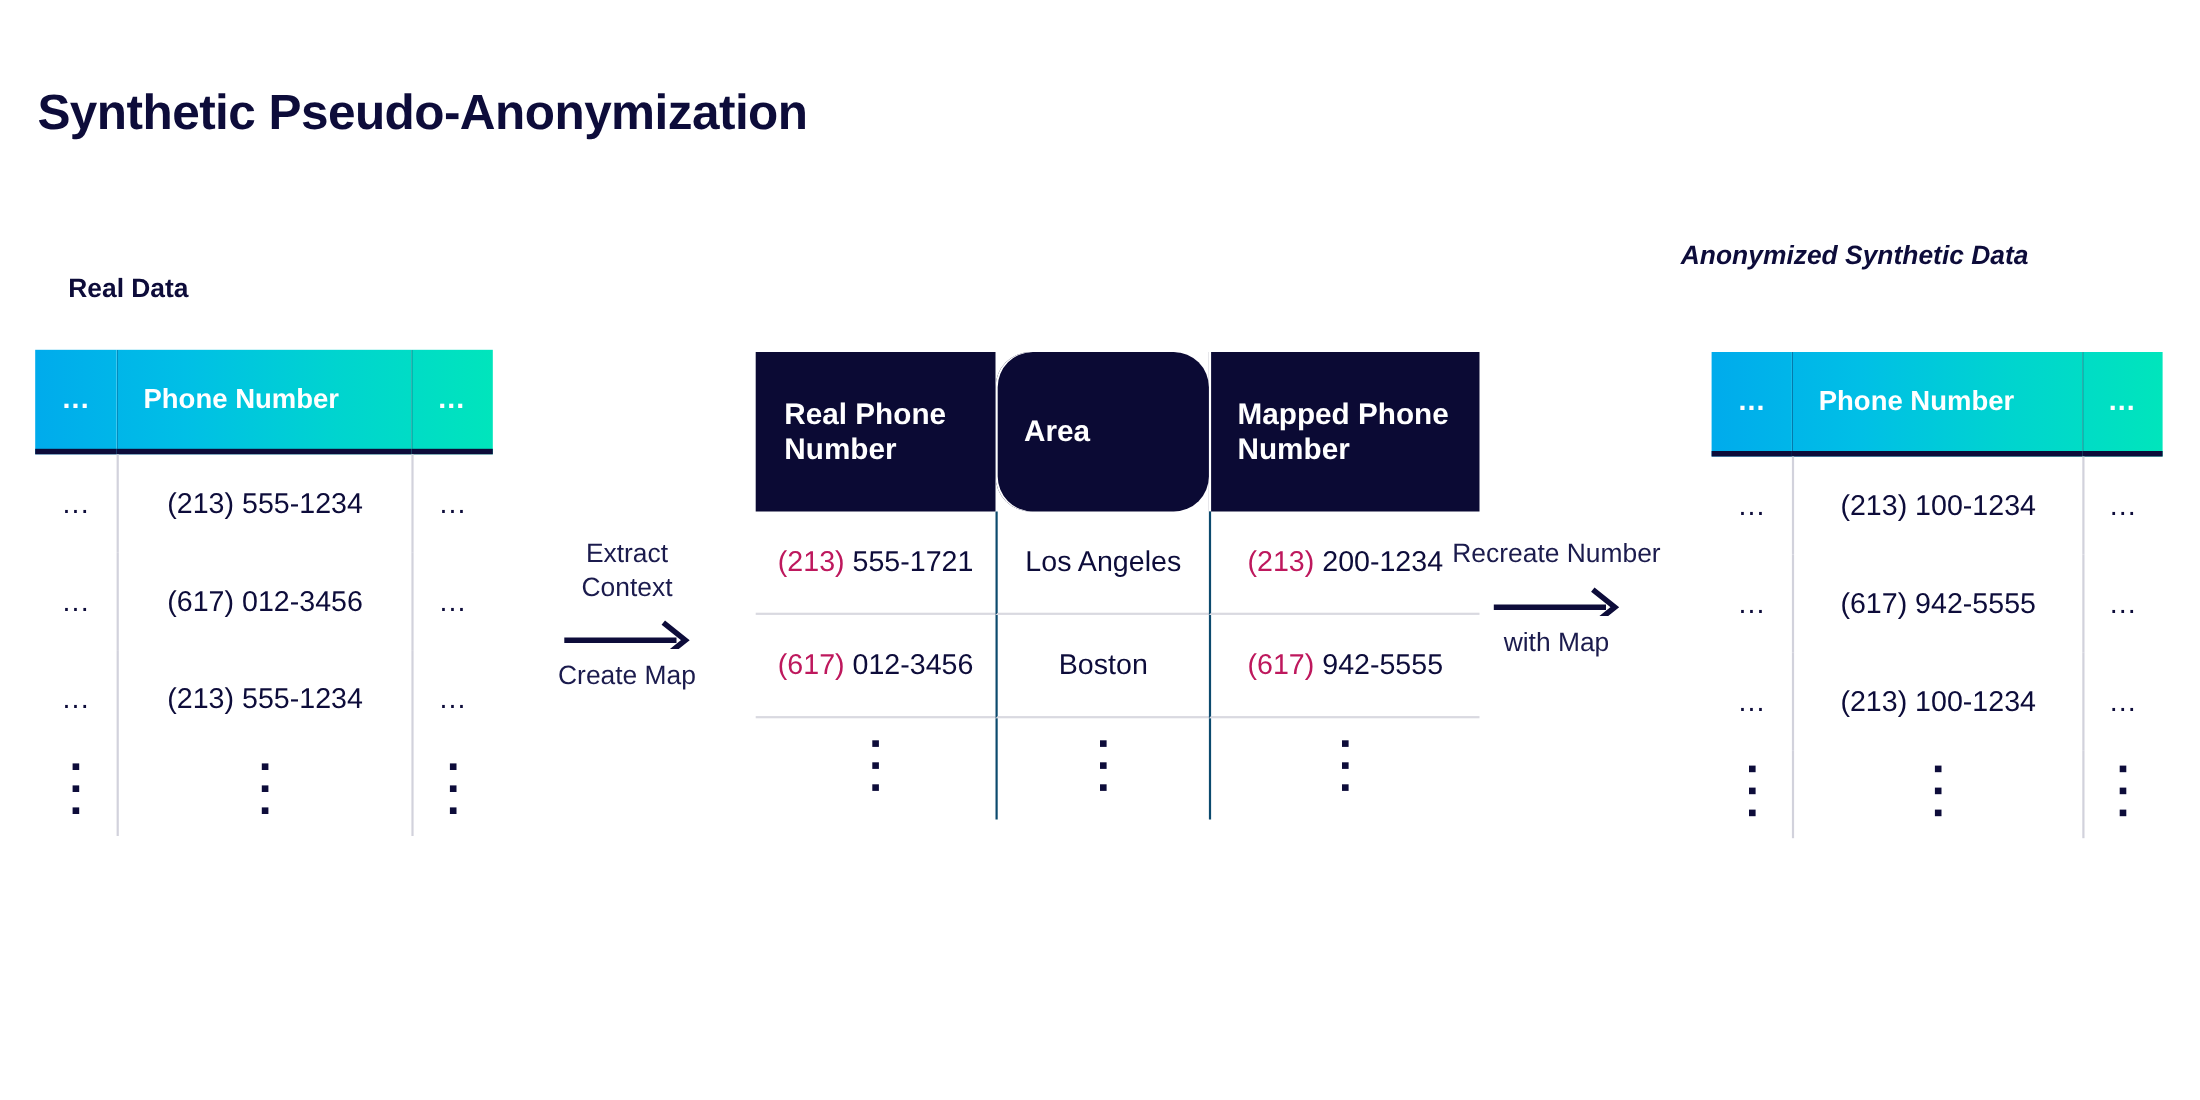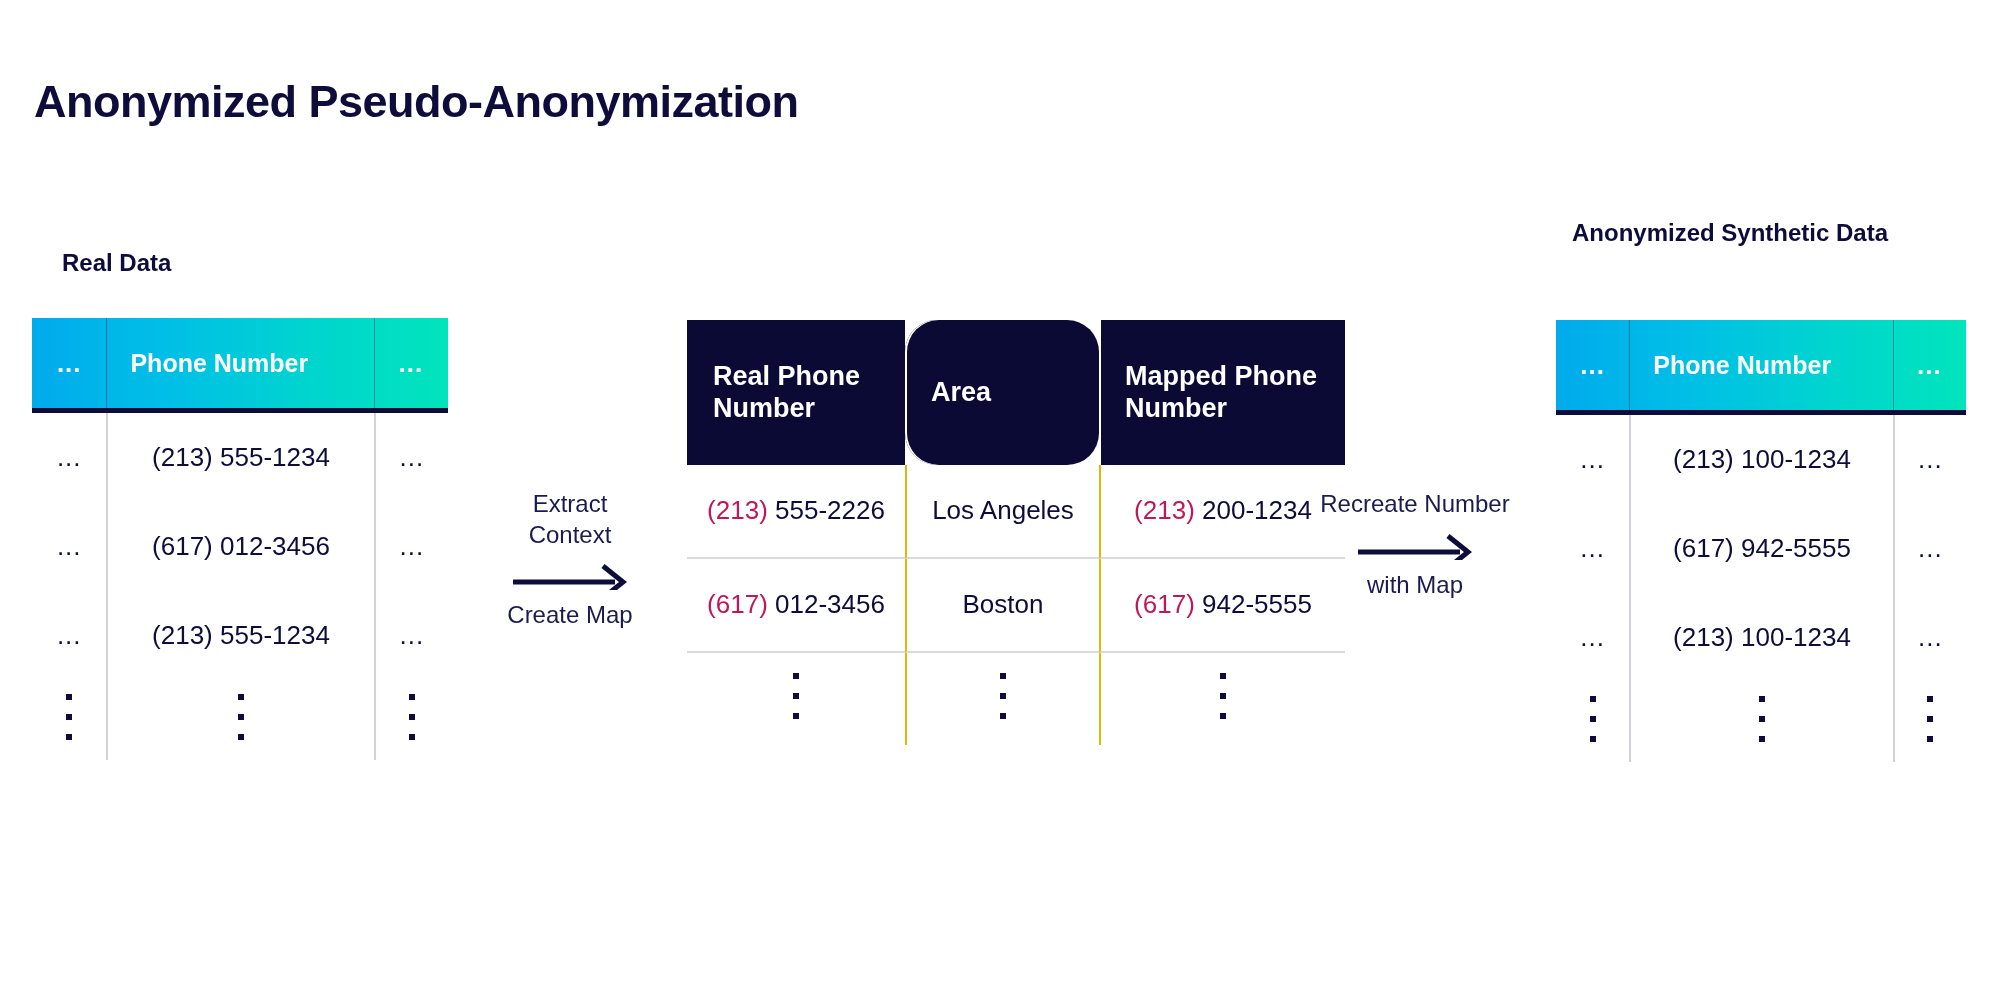--- a/index.html
+++ b/index.html
@@ -128,21 +128,21 @@
   #map-table thead th.th-sep { box-shadow: inset 2px 0 0 #ffffff; }
   #map-table tbody td {
     height: 92px;
     vertical-align: middle;
     text-align: center;
     font-size: 26px;
     line-height: 1.12;
     color: #0d0c3a;
     border-bottom: 2px solid #d9d9e0;
   }
-  #map-table tbody td.td-sep { border-left: 2px solid #eab308; }
+  #map-table tbody td.td-sep { border-left: 2px solid #0c4a6e; }
   #map-table tbody tr.dots-row td {
     height: 92px;
     border-bottom: none;
   }
   .map-col-1 { width: 192px; }
   .map-col-2 { width: 168px; border-radius: 32px; }
   .map-col-3 { width: 220px; }
 
   .accent-blue  { color: #be185d; }
   .accent-green { color: #be185d; }
@@ -163,21 +163,21 @@
   .arrow-shape {
     position: relative;
     height: 34px;
     margin: 10px 0 6px 0;
   }
   .arrow-shape svg { display: block; margin: 0 auto; }
 </style>
 </head>
 <body>
 
-<div id="page-title">Anonymized Pseudo-Anonymization</div>
+<div id="page-title">Synthetic Pseudo-Anonymization</div>
 
 <div class="table-caption" style="left:62px; top:248px;">Real Data</div>
 
 <table class="data-table grad-table" id="real-table" style="left:32px; top:318px; width:416px;">
   <thead>
     <tr class="grad-header-row">
       <th class="col-narrow">
         <span class="hdots on-dark">...</span>
       </th>
       <th class="col-wide sep-l" style="text-align:left; padding-left:24px;">
@@ -245,21 +245,21 @@
   <thead>
     <tr>
       <th class="map-col-1">Real Phone Number</th>
       <th class="map-col-2 th-sep">Area</th>
       <th class="map-col-3 th-sep">Mapped Phone Number</th>
     </tr>
   </thead>
   <tbody>
     <tr>
       <td>
-        <span class="accent-blue">(213)</span><span> 555-2226</span>
+        <span class="accent-blue">(213)</span><span> 555-1721</span>
       </td>
       <td class="td-sep accent-blue">Los Angeles</td>
       <td class="td-sep">
         <span class="accent-blue">(213)</span><span> 200-1234</span>
       </td>
     </tr>
     <tr>
       <td>
         <span class="accent-green">(617)</span><span> 012-3456</span>
       </td>
@@ -286,21 +286,21 @@
   <div class="arrow-label">Recreate Number</div>
   <div class="arrow-shape">
     <svg width="118" height="30" viewBox="0 0 118 30" aria-hidden="true">
       <line x1="2" y1="22" x2="104" y2="22" stroke="#0d0c3a" stroke-width="5"></line>
       <polyline points="92,6 112,22 92,38" fill="none" stroke="#0d0c3a" stroke-width="5" stroke-linejoin="miter"></polyline>
     </svg>
   </div>
   <div class="arrow-label">with Map</div>
 </div>
 
-<div class="table-caption" style="left:1572px; top:218px; width:330px;">Anonymized Synthetic Data</div>
+<div class="table-caption" style="left:1528px; top:218px; width:330px;font-style:italic;">Anonymized Synthetic Data</div>
 
 <table class="data-table grad-table" id="synthetic-table" style="left:1556px; top:320px; width:410px;">
   <thead>
     <tr class="grad-header-row">
       <th class="col-narrow">
         <span class="hdots on-dark">...</span>
       </th>
       <th class="col-wide sep-l" style="text-align:left; padding-left:24px;">
         <span>Phone Number</span>
       </th>

